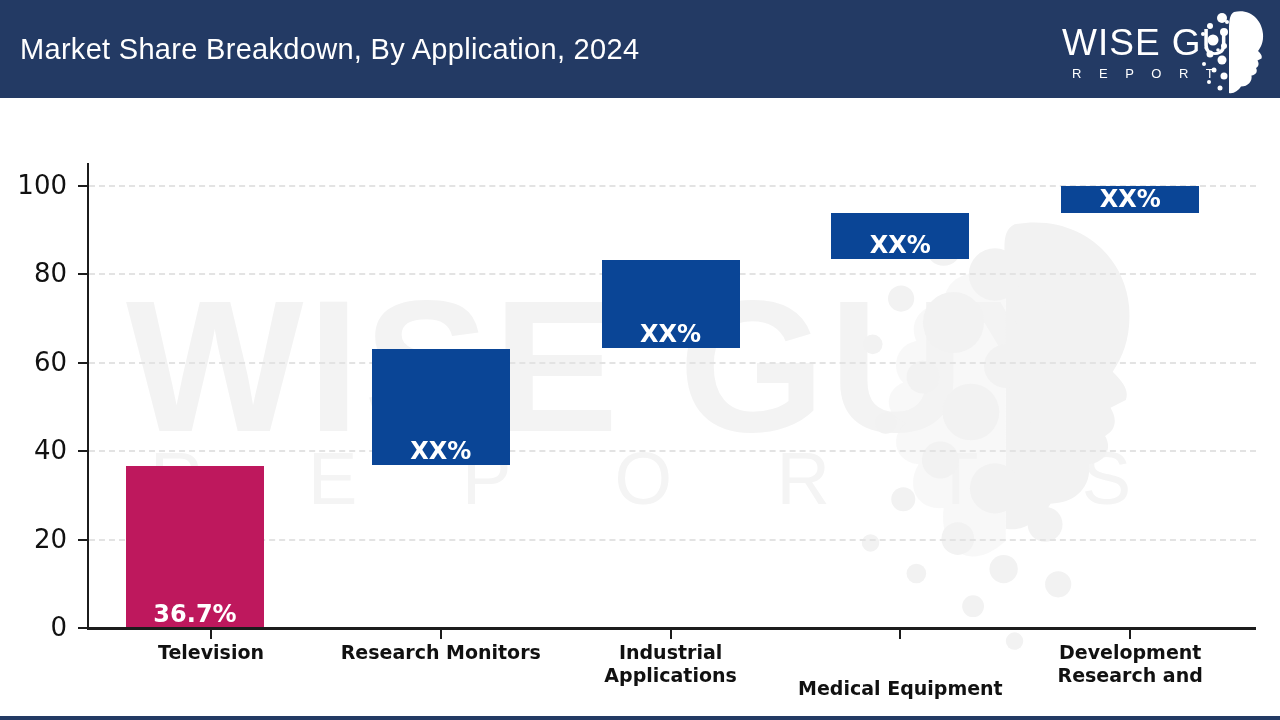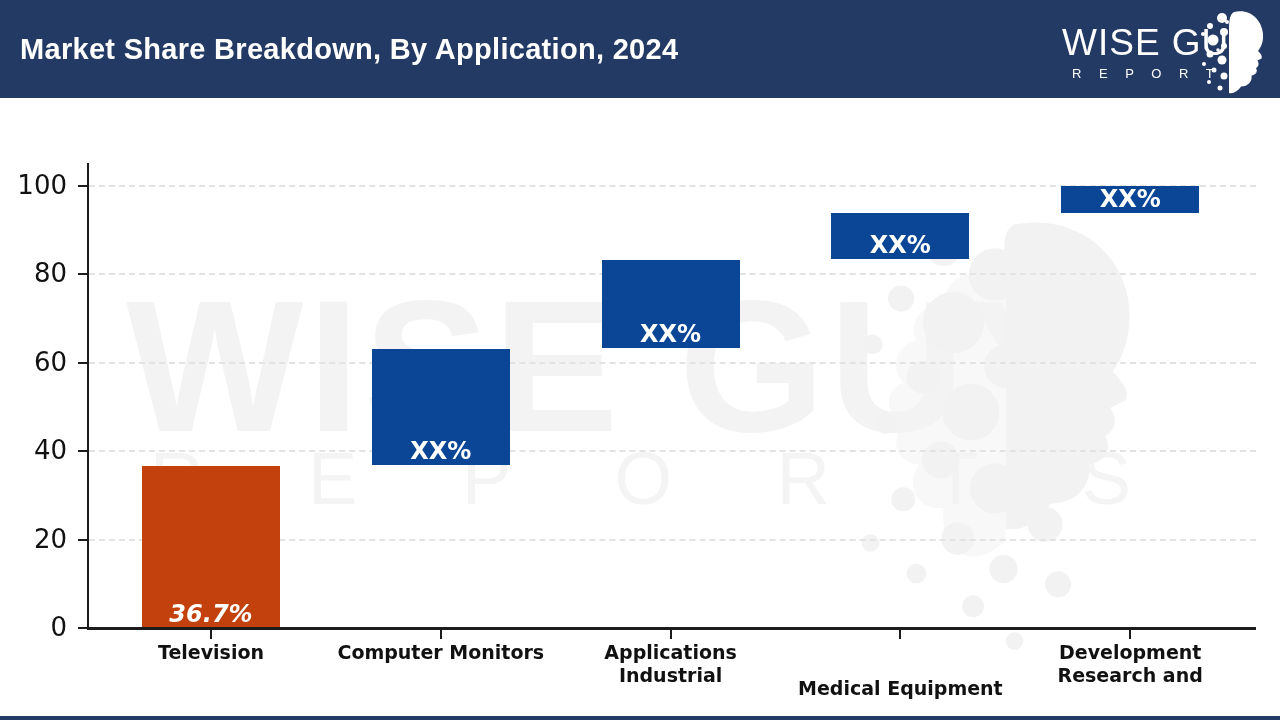--- a/index.html
+++ b/index.html
@@ -5,21 +5,21 @@
   * { margin:0; padding:0; box-sizing:border-box; }
   html,body { width:1280px; height:720px; overflow:hidden; background:#ffffff;
               font-family:"DejaVu Sans", sans-serif; }
 
   
   .header { position:absolute; left:0; top:0; width:1280px; height:98px;
             background:#233a64; z-index:10; }
   .header-title { position:absolute; left:20px; top:0; height:98px;
                   display:flex; align-items:center;
                   font-family:"Liberation Sans", sans-serif;
-                  font-size:29px; font-weight:bold; color:#ffffff; letter-spacing:0.3px; }
+                  font-size:29px; font-weight:normal; color:#ffffff; letter-spacing:0.3px; }
   .logo { position:absolute; right:12px; top:0; height:98px; width:240px; }
   .logo-name { position:absolute; left:34px; top:22px; font-size:37px; font-weight:500;
                color:#ffffff; font-family:"Liberation Sans", sans-serif; letter-spacing:1px; white-space:nowrap; }
   .logo-sub  { position:absolute; left:44px; top:66px; font-size:13px; font-weight:400;
                color:#ffffff; font-family:"Liberation Sans", sans-serif; letter-spacing:7px; white-space:nowrap; }
   .logo-head { position:absolute; right:0; top:6px; }
 
   
   #chart { position:absolute; left:0; top:98px; width:1280px; height:618px; background:#ffffff; }
 
@@ -129,41 +129,41 @@
       <div class="ytick-label" style="left: -3px; top: 337px;">40</div>
       <div class="gridline" style="left: 89px; top: 263.5px; width: 1167px; border-top-color: rgb(227, 227, 227);"></div>
       <div class="ytick" style="left: 78px; top: 263.5px; background: rgb(28, 28, 28);"></div>
       <div class="ytick-label" style="left: -3px; top: 248.5px;">60</div>
       <div class="gridline" style="left: 89px; top: 175px; width: 1167px; border-top-color: rgb(227, 227, 227);"></div>
       <div class="ytick" style="left: 78px; top: 175px; background: rgb(28, 28, 28);"></div>
       <div class="ytick-label" style="left: -3px; top: 160px;">80</div>
       <div class="gridline" style="left: 89px; top: 86.5px; width: 1167px; border-top-color: rgb(227, 227, 227);"></div>
       <div class="ytick" style="left: 78px; top: 86.5px; background: rgb(28, 28, 28);"></div>
       <div class="ytick-label" style="left: -3px; top: 71.5px;">100</div>
-      <div class="bar" style="left: 142px; top: 367.602px; width: 138px; height: 162.398px; background: #c2410c; font-style: italic;">
+      <div class="bar" style="left: 126px; top: 367.602px; width: 138px; height: 162.398px; background: #be185d;">
         <span class="bar-label" style="color: rgb(255, 255, 255);">36.7%</span>
       </div>
       <div class="xtick" style="left: 210px; top: 532px; background: rgb(28, 28, 28);"></div>
       <div class="xcat-label" style="left: 95px; top: 543px;">
         <span style="display: block;">Television</span>
       </div>
       <div class="bar" style="left: 371.8px; top: 250.782px; width: 138px; height: 116.377px; background: rgb(10, 69, 150);">
         <span class="bar-label" style="color: rgb(255, 255, 255);">XX%</span>
       </div>
       <div class="xtick" style="left: 439.8px; top: 532px; background: rgb(28, 28, 28);"></div>
       <div class="xcat-label" style="left: 324.8px; top: 543px;">
-        <span style="display: block;">Computer Monitors</span>
+        <span style="display: block;">Research Monitors</span>
       </div>
       <div class="bar" style="left: 601.6px; top: 161.84px; width: 138px; height: 88.0575px; background: rgb(10, 69, 150);">
         <span class="bar-label" style="color: rgb(255, 255, 255);">XX%</span>
       </div>
       <div class="xtick" style="left: 669.6px; top: 532px; background: rgb(28, 28, 28);"></div>
       <div class="xcat-label" style="left: 554.6px; top: 543px;">
+        <span style="display: block;">Industrial</span>
         <span style="display: block;">Applications</span>
-        <span style="display: block;">Industrial</span>
       </div>
       <div class="bar" style="left: 831.4px; top: 114.935px; width: 138px; height: 46.02px; background: rgb(10, 69, 150);">
         <span class="bar-label" style="color: rgb(255, 255, 255);">XX%</span>
       </div>
       <div class="xtick" style="left: 899.4px; top: 532px; background: rgb(28, 28, 28);"></div>
       <div class="xcat-label" style="left: 784.4px; top: 543px; margin-top: 36px;">
         <span style="display: block;">Medical Equipment</span>
       </div>
       <div class="bar" style="left: 1061.2px; top: 87.5px; width: 138px; height: 27.435px; background: rgb(10, 69, 150);">
         <span class="bar-label" style="color: rgb(255, 255, 255);">XX%</span>

